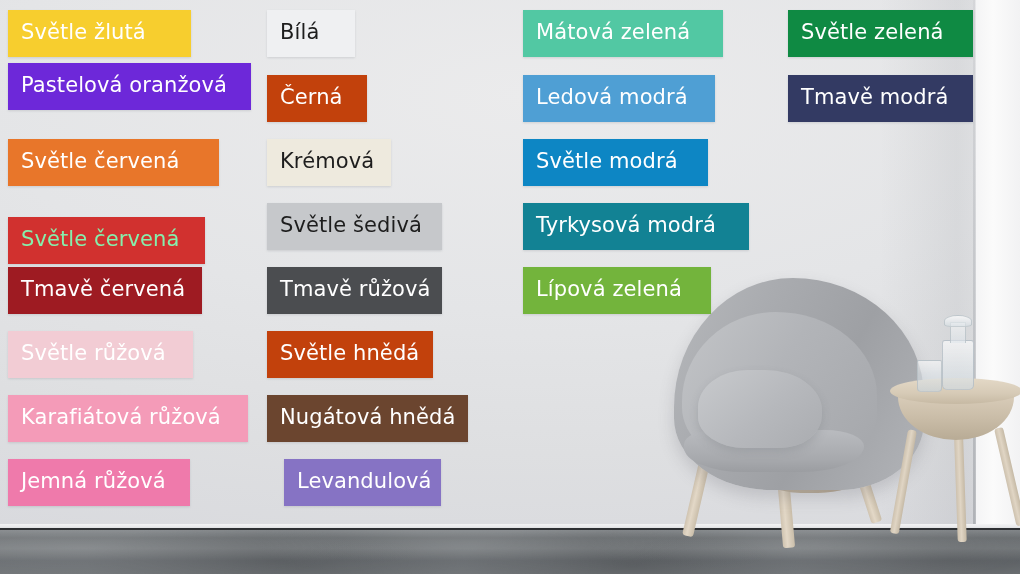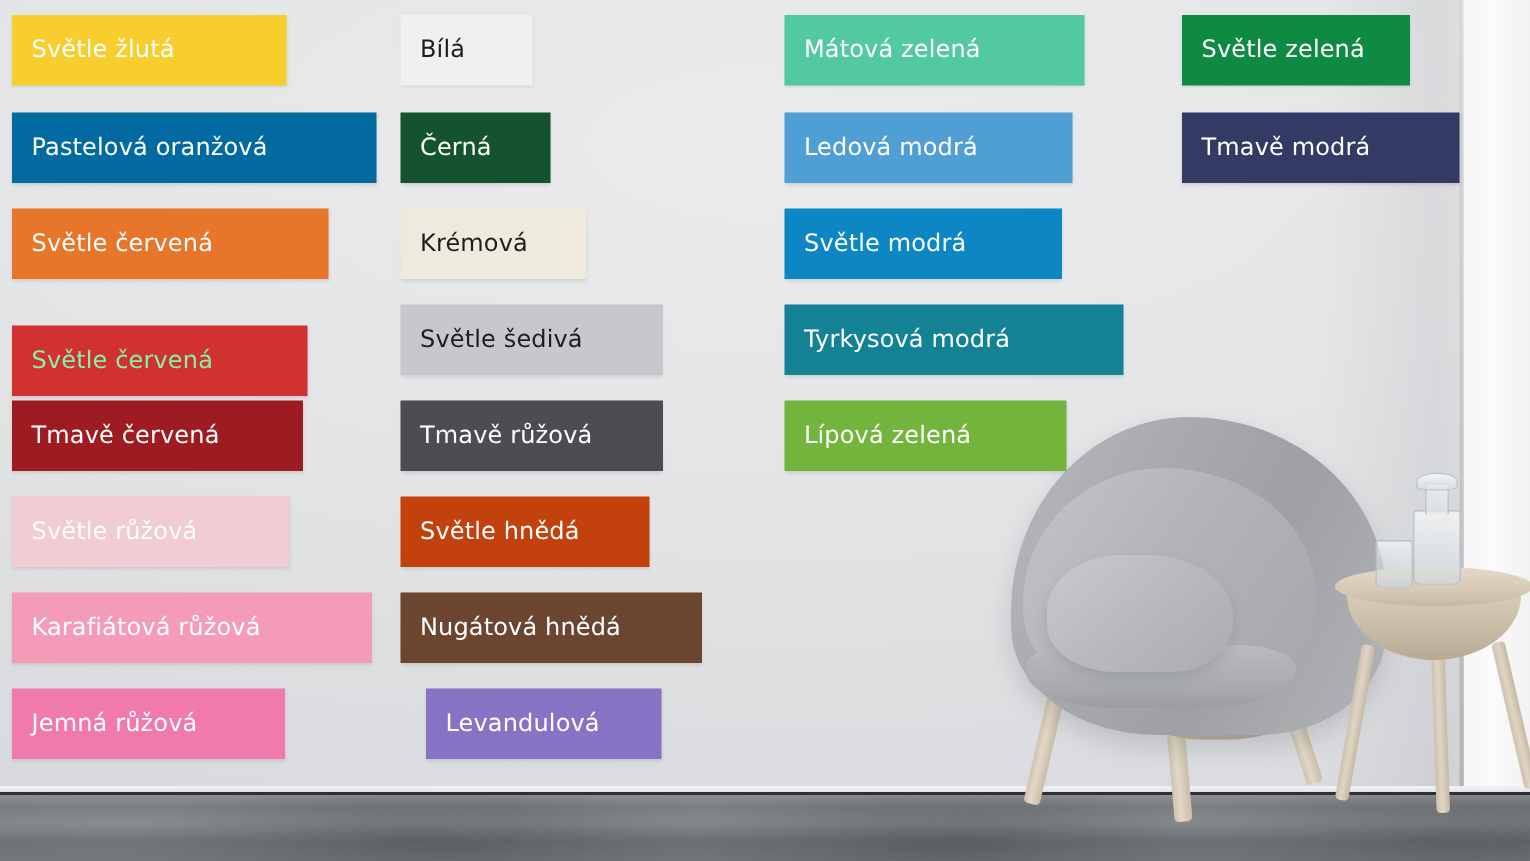--- a/index.html
+++ b/index.html
@@ -136,21 +136,21 @@
 
   
   .labels{position:absolute;left:0;top:0;width:1020px;height:574px;}
   .swatch{
     position:absolute;
     display:flex;align-items:center;
     height:47px;
     padding:0 13px;
     box-sizing:border-box;
     white-space:nowrap;
-    font-size:16px;
+    font-size:21px;
     line-height:1;
     letter-spacing:.1px;
     box-shadow:0 1px 2px rgba(120,122,126,.22);
   }
   .swatch span{display:block;transform:translateY(-1px);}
 </style>
 </head>
 <body>
 
 <div id="stage">
@@ -185,21 +185,21 @@
 
   <div class="tumbler"></div>
   <div class="carafe"></div>
   <div class="carafe-neck"></div>
   <div class="carafe-stop"></div>
 
   <div class="labels" id="labels">
       <div class="swatch" style="left: 8px; top: 10px; width: 183px; background: rgb(247, 206, 46); color: rgb(255, 255, 255);">
         <span>Světle žlutá</span>
       </div>
-      <div class="swatch" style="left: 8px; top: 75px; width: 243px; background: #0369a1; color: rgb(255, 255, 255);">
+      <div class="swatch" style="left: 8px; top: 63px; width: 243px; background: #6d28d9; color: rgb(255, 255, 255);">
         <span>Pastelová oranžová</span>
       </div>
       <div class="swatch" style="left: 8px; top: 139px; width: 211px; background: rgb(232, 118, 42); color: rgb(255, 255, 255);">
         <span>Světle červená</span>
       </div>
       <div class="swatch" style="left: 8px; top: 217px; width: 197px; background: rgb(209, 49, 47); color: #86efac;">
         <span>Světle červená</span>
       </div>
       <div class="swatch" style="left: 8px; top: 267px; width: 194px; background: rgb(158, 27, 34); color: rgb(255, 255, 255); align-items: center;">
         <span>Tmavě červená</span>
@@ -209,21 +209,21 @@
       </div>
       <div class="swatch" style="left: 8px; top: 395px; width: 240px; background: rgb(244, 155, 184); color: rgb(255, 255, 255);">
         <span>Karafiátová růžová</span>
       </div>
       <div class="swatch" style="left: 8px; top: 459px; width: 182px; background: rgb(239, 122, 171); color: rgb(255, 255, 255);">
         <span>Jemná růžová</span>
       </div>
       <div class="swatch" style="left: 267px; top: 10px; width: 88px; background: rgb(239, 240, 242); color: rgb(29, 29, 29);">
         <span>Bílá</span>
       </div>
-      <div class="swatch" style="left: 267px; top: 75px; width: 100px; background: #14532d; color: rgb(255, 255, 255);">
+      <div class="swatch" style="left: 267px; top: 75px; width: 100px; background: #c2410c; color: rgb(255, 255, 255);">
         <span>Černá</span>
       </div>
       <div class="swatch" style="left: 267px; top: 139px; width: 124px; background: rgb(238, 234, 222); color: rgb(29, 29, 29);">
         <span>Krémová</span>
       </div>
       <div class="swatch" style="left: 267px; top: 203px; width: 175px; background: rgb(198, 200, 203); color: rgb(29, 29, 29);">
         <span>Světle šedivá</span>
       </div>
       <div class="swatch" style="left: 267px; top: 267px; width: 175px; background: rgb(75, 77, 80); color: rgb(255, 255, 255);">
         <span>Tmavě růžová</span>
@@ -245,21 +245,21 @@
       </div>
       <div class="swatch" style="left: 523px; top: 139px; width: 185px; background: rgb(13, 134, 196); color: rgb(255, 255, 255);">
         <span>Světle modrá</span>
       </div>
       <div class="swatch" style="left: 523px; top: 203px; width: 226px; background: rgb(18, 130, 148); color: rgb(255, 255, 255);">
         <span>Tyrkysová modrá</span>
       </div>
       <div class="swatch" style="left: 523px; top: 267px; width: 188px; background: rgb(115, 180, 60); color: rgb(255, 255, 255);">
         <span>Lípová zelená</span>
       </div>
-      <div class="swatch" style="left: 788px; top: 10px; width: 152px; background: rgb(15, 138, 67); color: rgb(255, 255, 255);">
+      <div class="swatch" style="left: 788px; top: 10px; width: 185px; background: rgb(15, 138, 67); color: rgb(255, 255, 255);">
         <span>Světle zelená</span>
       </div>
       <div class="swatch" style="left: 788px; top: 75px; width: 185px; background: rgb(51, 58, 99); color: rgb(255, 255, 255);">
         <span>Tmavě modrá</span>
       </div>
     </div>
 
 </div>
 
 </body></html>

